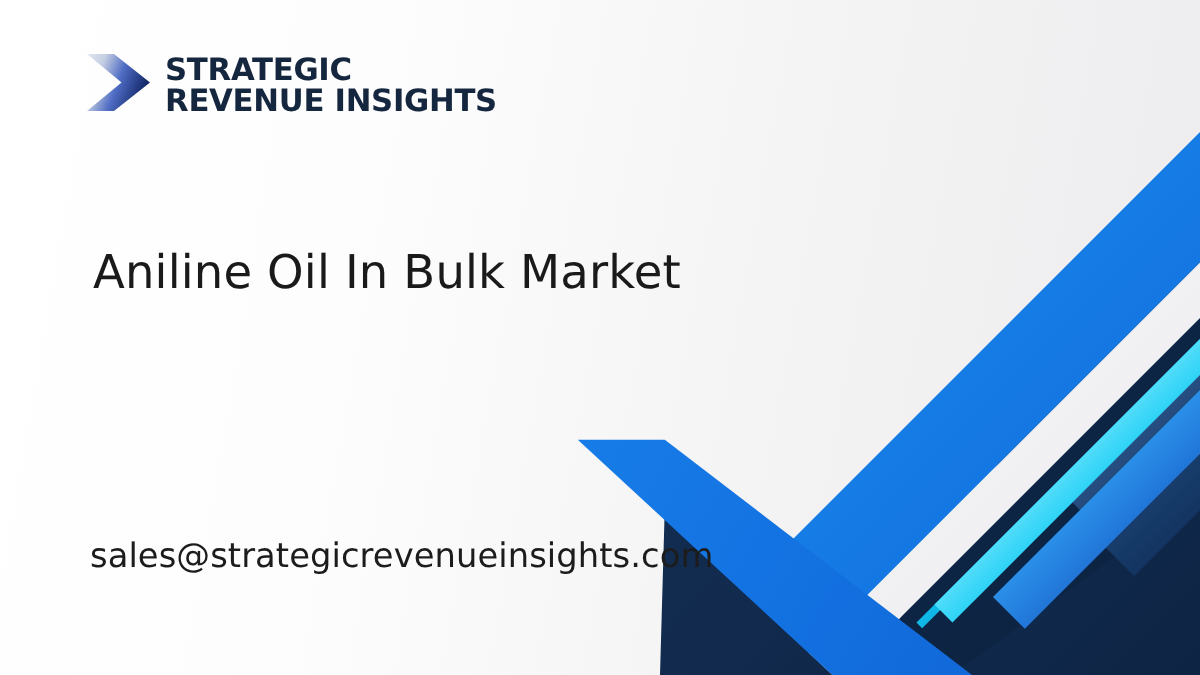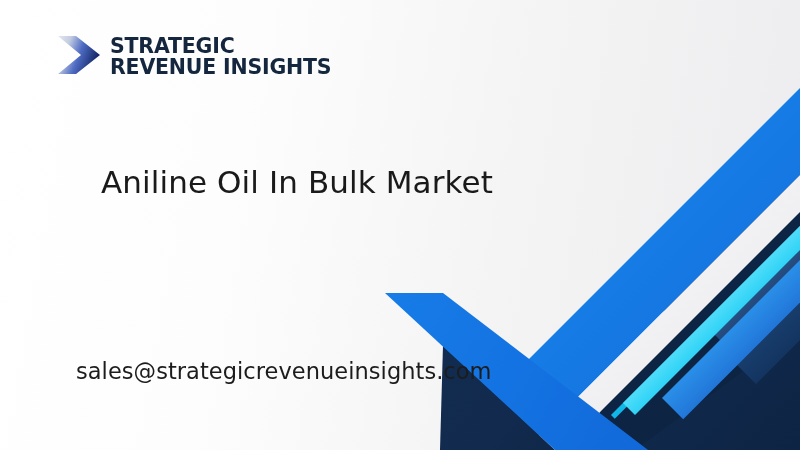--- a/index.html
+++ b/index.html
@@ -174,26 +174,25 @@
   .title {
     position: absolute;
     left: 62px;
     top: 143px;
     width: 470px;
     font-size: 31px;
     font-weight: normal;
     line-height: 1.22;
     color: #1a1a1a;
     letter-spacing: 0.1px;
-    text-align: center;
   }
 
   .email {
     position: absolute;
-    left: 76px;
+    left: 60px;
     top: 358px;
     font-size: 22.5px;
     font-weight: normal;
     color: #1c1c1c;
     letter-spacing: 0.05px;
     white-space: nowrap;
   }
 </style>
 </head>
 <body>

